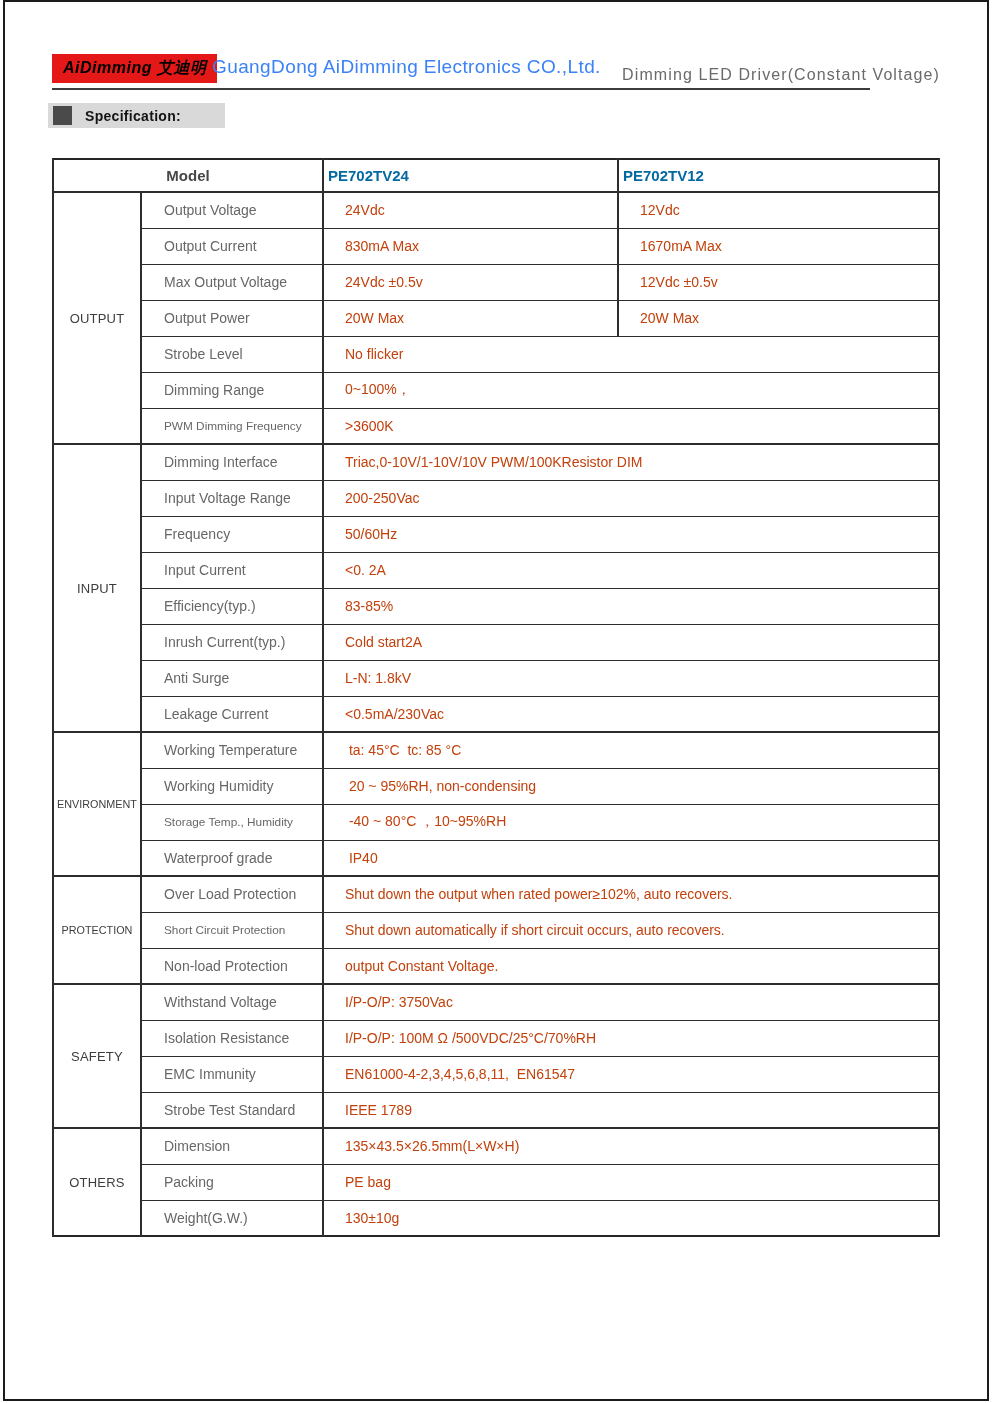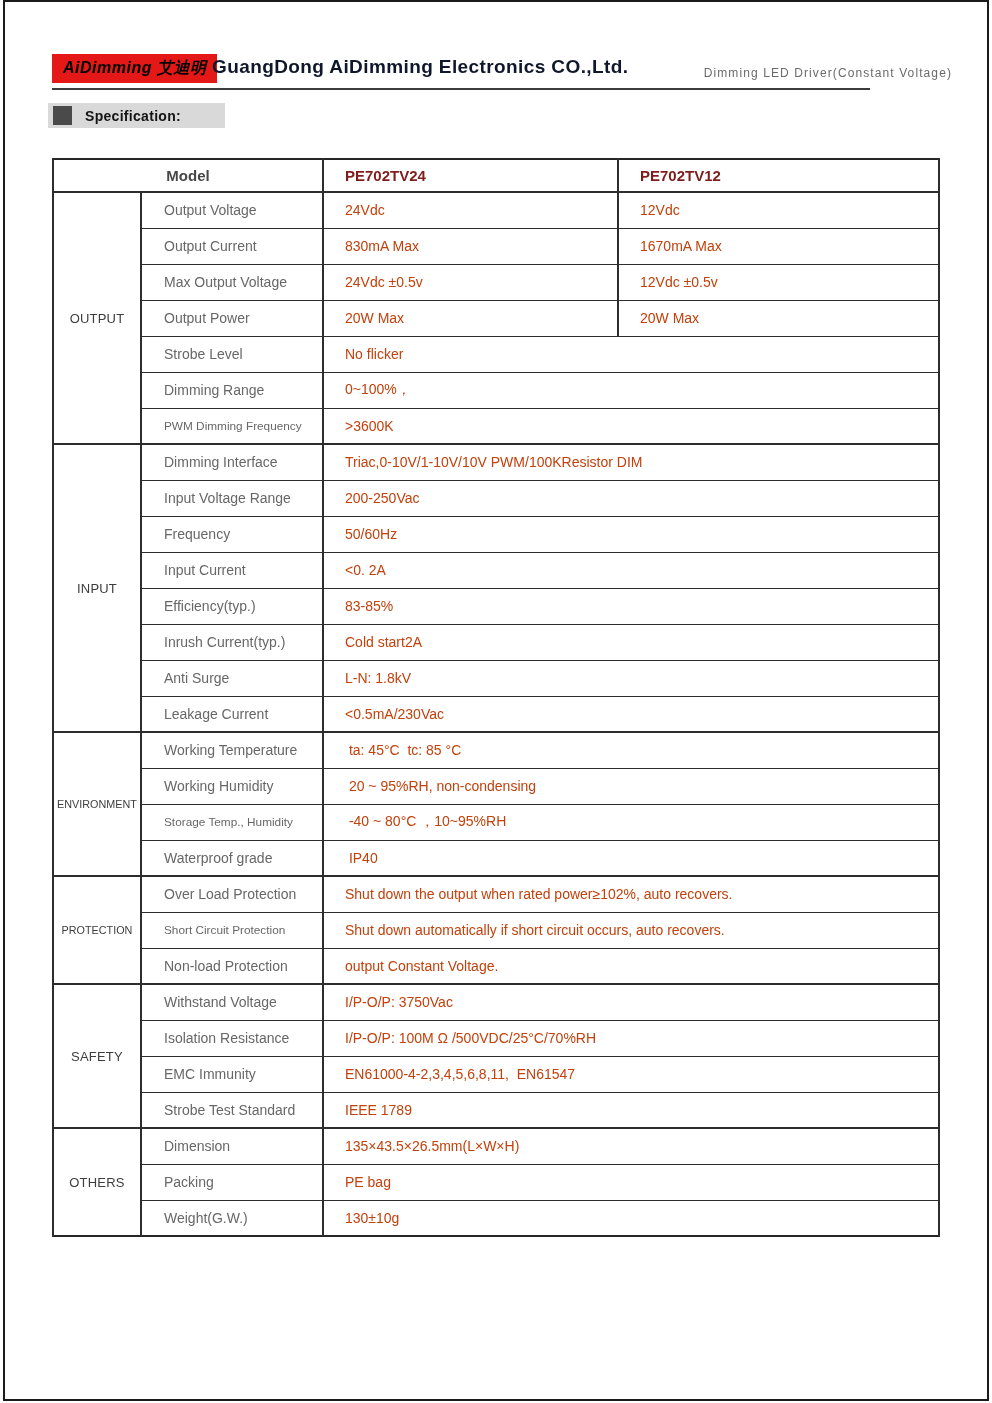--- a/index.html
+++ b/index.html
@@ -13,25 +13,25 @@
   }
   
   .logo{
     position:absolute;left:52px;top:54px;height:29px;
     background:#e31817;color:#000000;display:flex;align-items:center;
     padding:0 11px;font-style:italic;font-weight:bold;font-size:16px;
     letter-spacing:.5px;white-space:nowrap;
   }
   .company{
     position:absolute;left:212px;top:56px;margin:0;
-    font-size:19px;font-weight:bold;color:#0f172a;letter-spacing:.4px;white-space:nowrap;
+    font-size:19px;font-weight:normal;color:#3b82f6;letter-spacing:.4px;white-space:nowrap;
   }
   .product-type{
-    position:absolute;top:66px;right:40px;
-    font-size:12px;color:#6a6a6a;letter-spacing:1.1px;white-space:nowrap;
+    position:absolute;top:66px;right:52px;
+    font-size:16px;color:#6a6a6a;letter-spacing:1.1px;white-space:nowrap;
   }
   .rule{
     position:absolute;left:52px;top:88px;width:818px;height:2px;background:#3c3c3c;
   }
   
   .spec{
     position:absolute;left:48px;top:103px;
     display:inline-flex;align-items:center;gap:13px;
     background:#d9d9d9;padding:3px 44px 3px 5px;justify-content:space-between;
   }
@@ -47,21 +47,21 @@
   td{
     border:1px solid #2d2d2d;
     border-left-width:2px;border-right-width:2px;
     overflow:hidden;vertical-align:middle;
   }
   thead tr{height:33px;}
   tbody tr{height:36px;}
   thead td{border-bottom-width:2px;}
   tr.sec-start td{border-top-width:2px;}
   .model-label{text-align:center;font-weight:bold;font-size:15px;color:#474747;}
-  .model{font-weight:bold;font-size:15px;color:#7f1d1d;padding-left:21px;}
+  .model{font-weight:bold;font-size:15px;color:#0369a1;padding-left:4px;}
   .cat{text-align:center;font-weight:normal;font-size:13px;color:#3d3d3d;letter-spacing:.2px;}
   .cat.long{font-size:10.8px;letter-spacing:0;}
   .label{padding-left:22px;font-size:14px;color:#676767;}
   .label.compact{font-size:11.8px;}
   .value{padding-left:21px;font-size:14px;color:#c2410c;white-space:pre-wrap;}
 </style>
 </head>
 <body>
 
 <div class="frame"></div>

